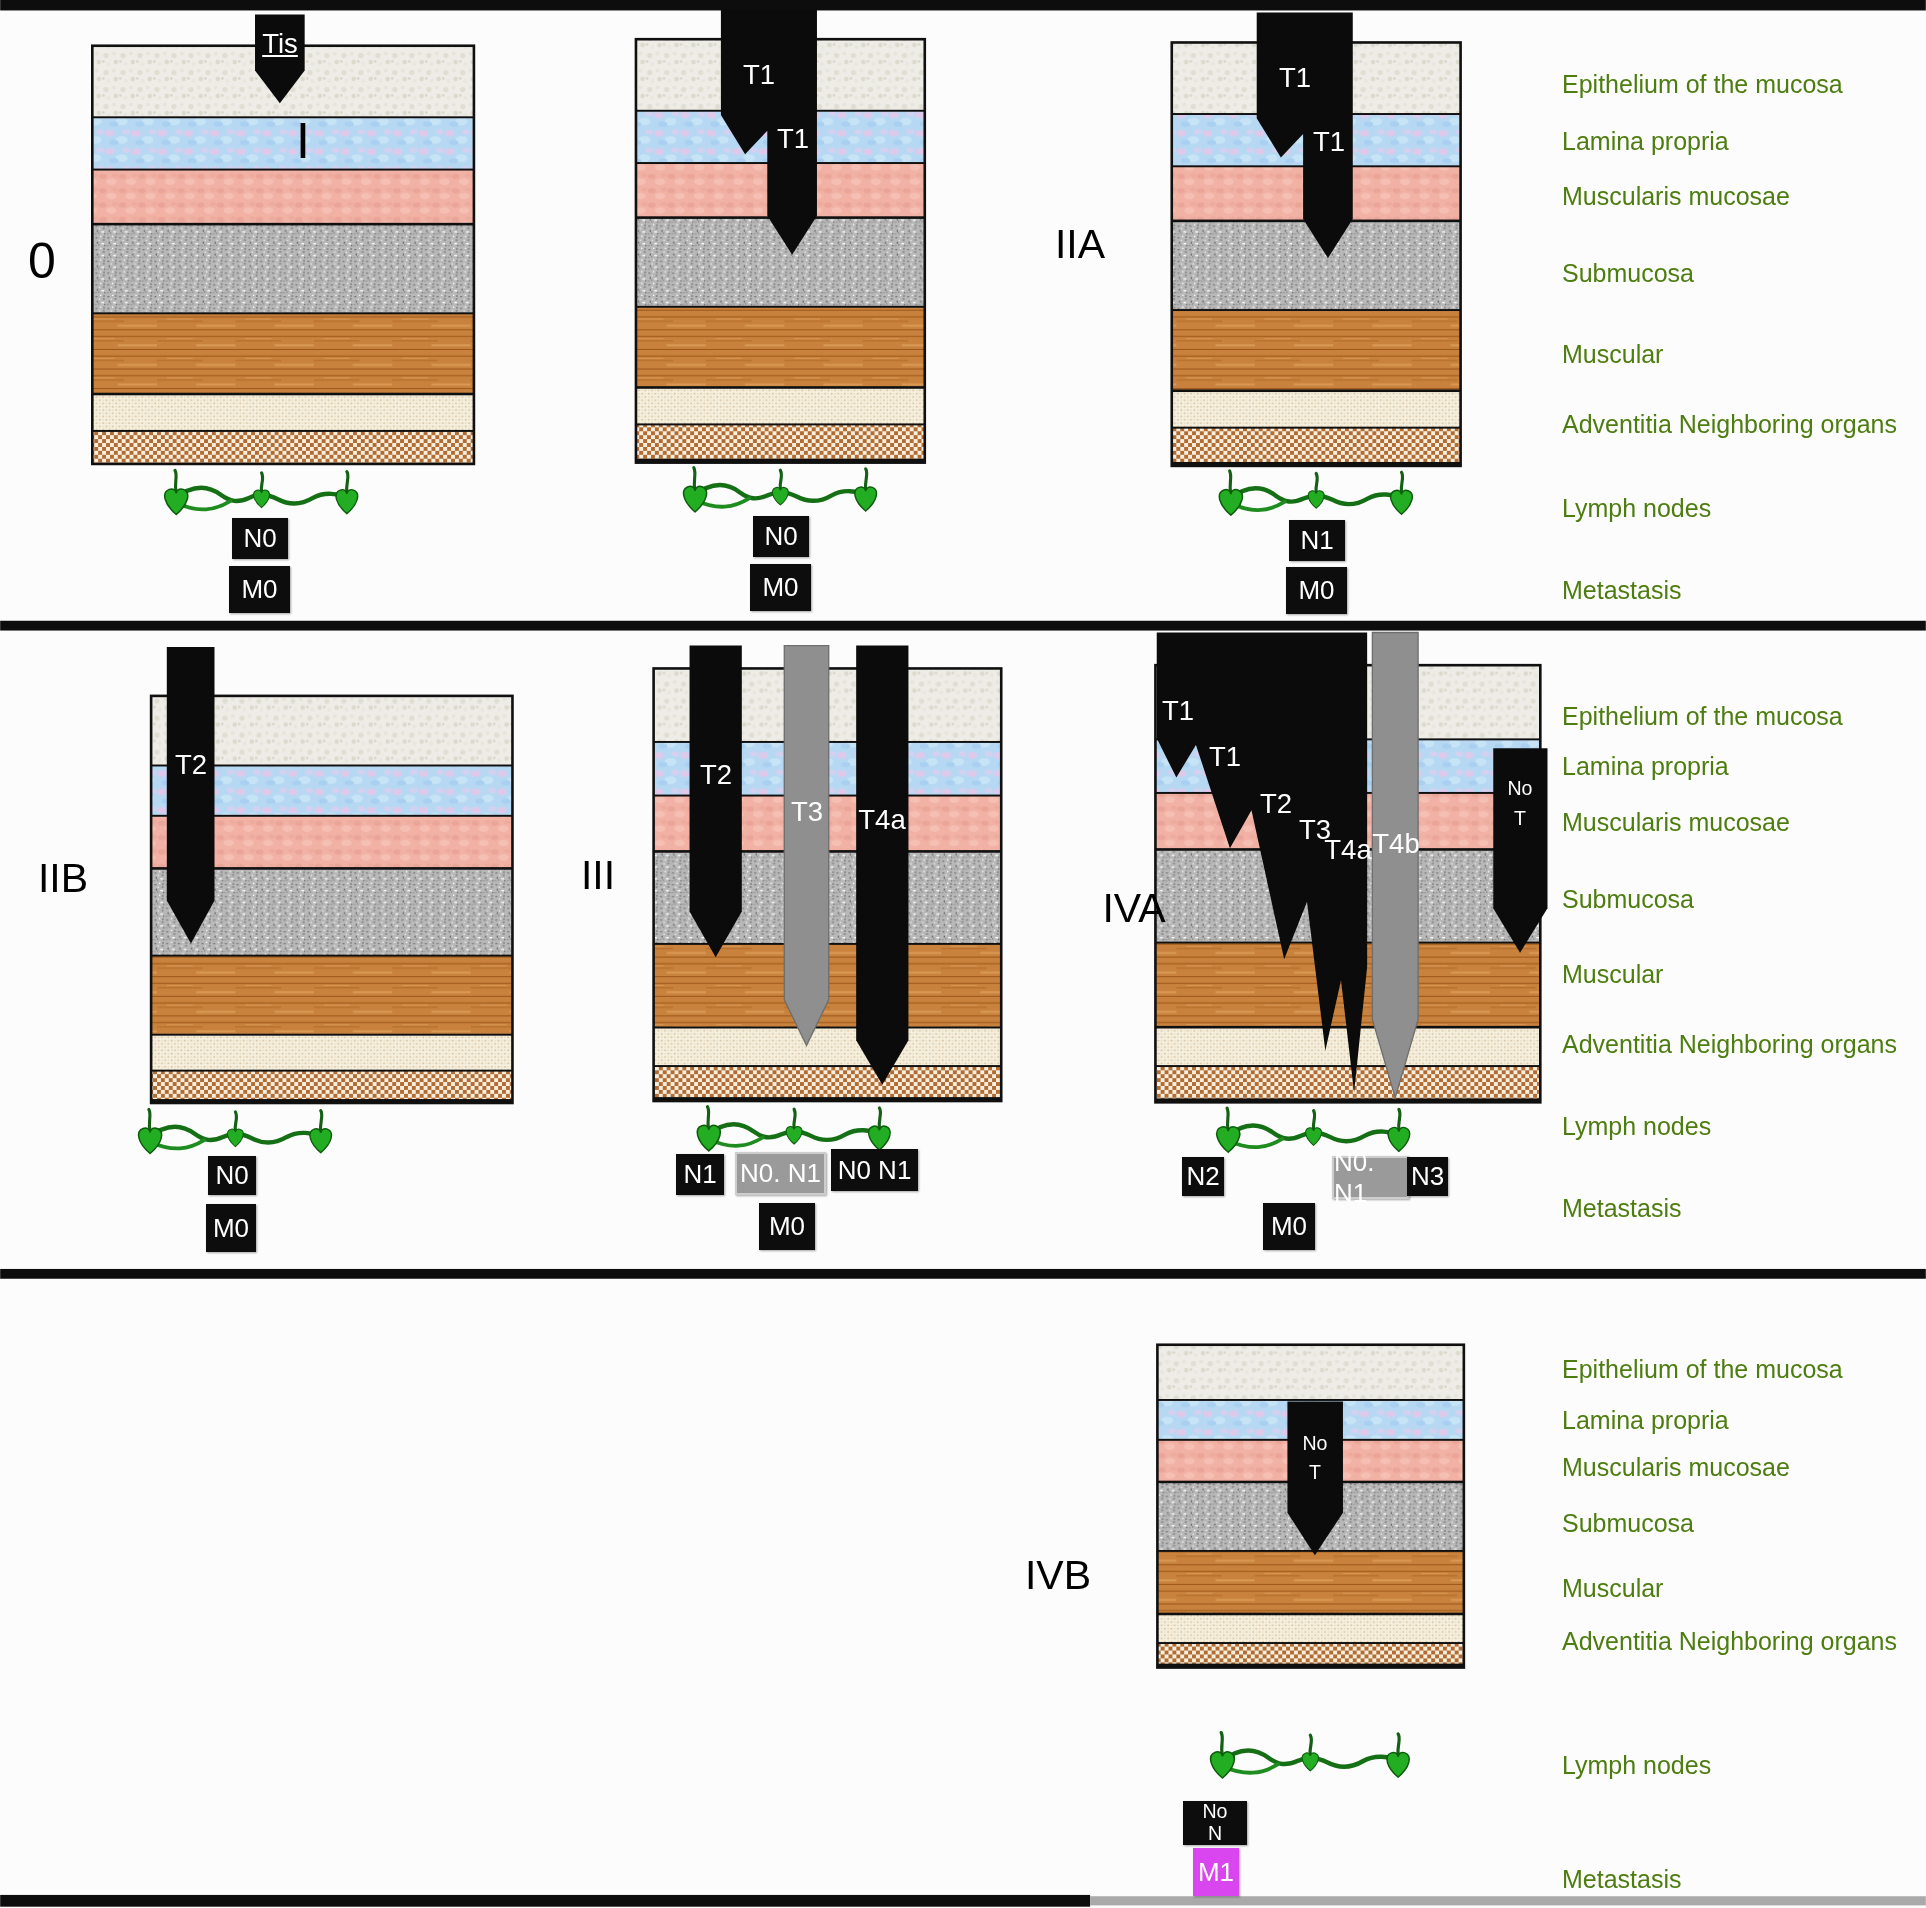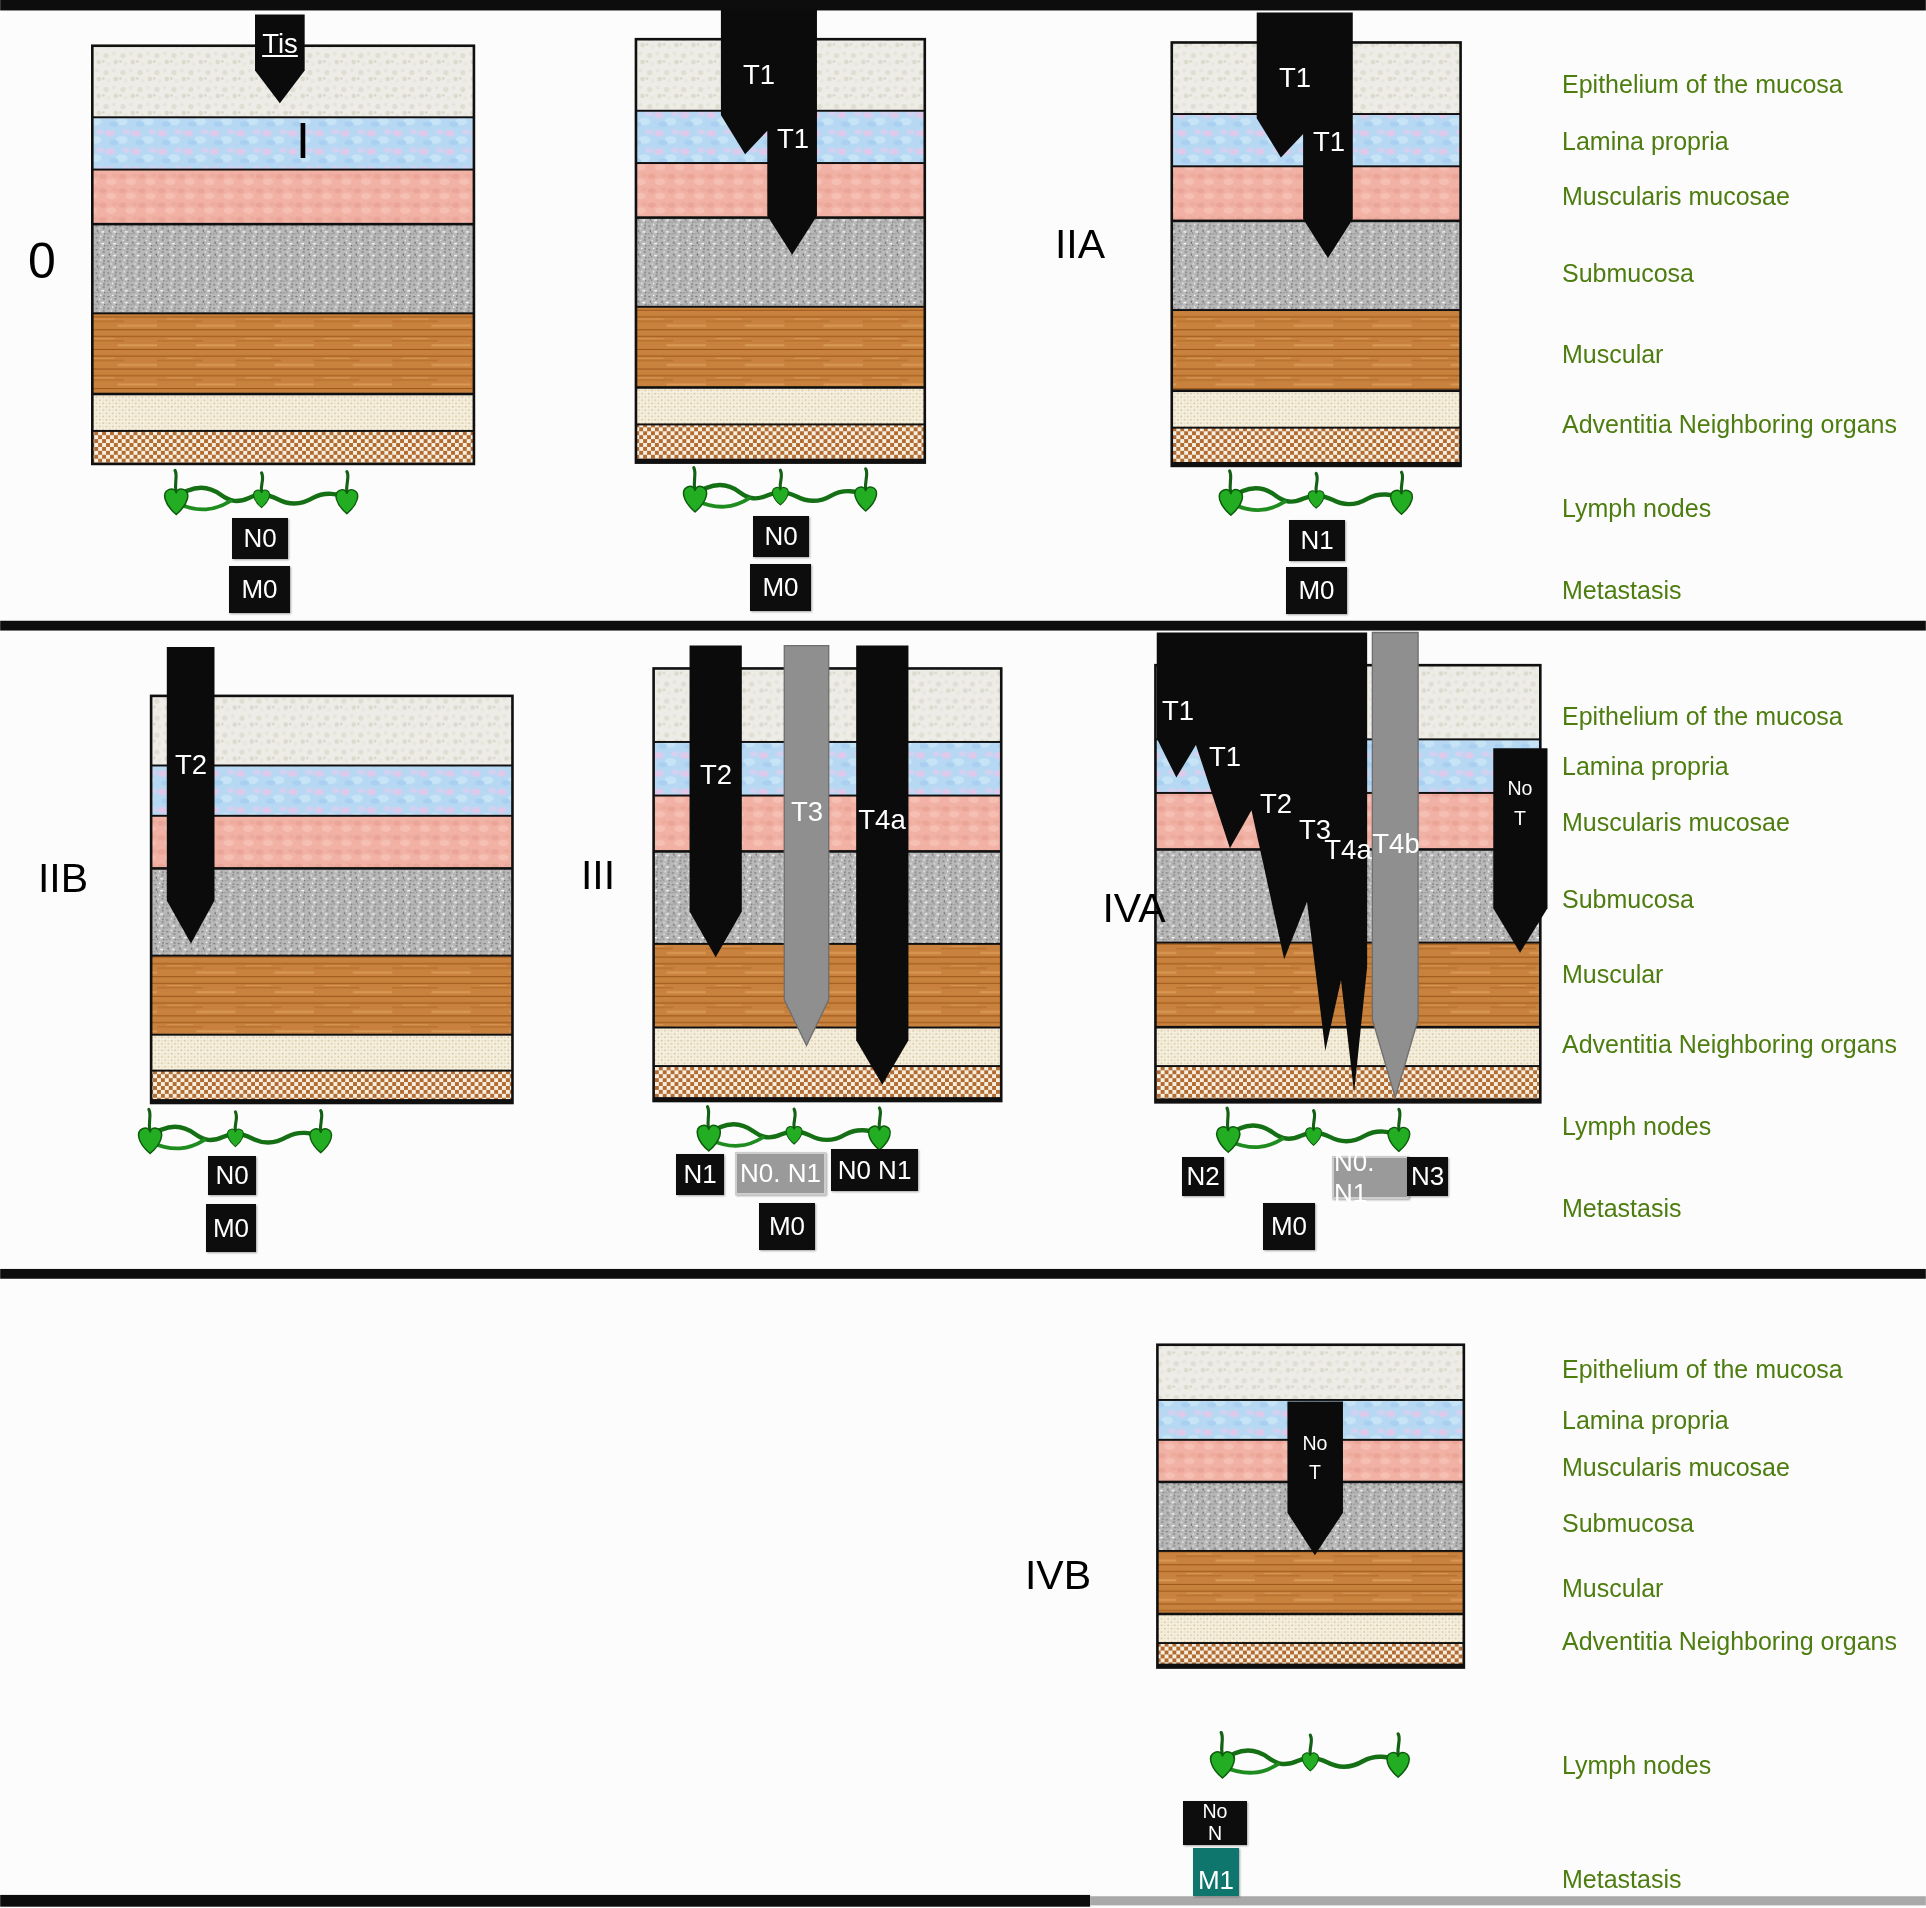--- a/index.html
+++ b/index.html
@@ -9,21 +9,21 @@
   .lbl{position:absolute;color:#4d7c0f;white-space:nowrap;}
   .layer-lbl{font-size:25px;transform:translateY(-50%);}
   .stage-lbl{font-size:41px;transform:translate(-50%,-50%);color:#000;}
   .stage-big{font-size:50px;}
   .arrow-lbl{font-size:27.5px;color:#fff;transform:translate(-50%,-50%);}
   .arrow-lbl.small{font-size:19.6px;line-height:21px;}
   .tag{position:absolute;display:flex;flex-direction:column;align-items:center;
        justify-content:center;color:#fff;background:#0d0d0d;font-size:26px;
        box-shadow:1.3px 1.3px 2px rgba(0,0,0,0.35);}
   .tag.gray{background:#9a9a9a;border:2px solid #cdcdcd;}
-  .tag.red{background:#0f766e;justify-content:flex-end;}
+  .tag.red{background:#d946ef;}
   .tag .ln{display:block;line-height:21.6px;font-size:19.6px;}
 </style>
 </head>
 <body>
 
 <div class="canvas">
 
   <svg class="art" width="1926" height="1908" viewBox="0 0 2947 2920">
     <defs>
       <pattern id="patEpi" width="26" height="26" patternUnits="userSpaceOnUse">

